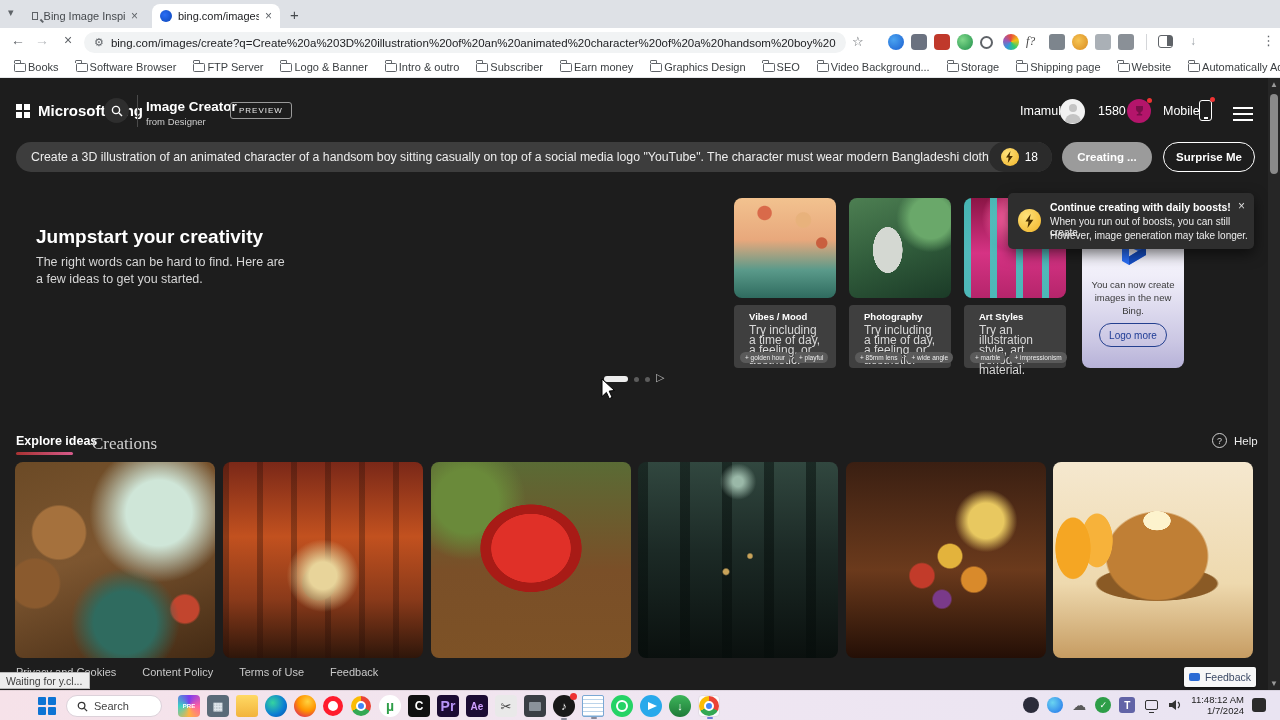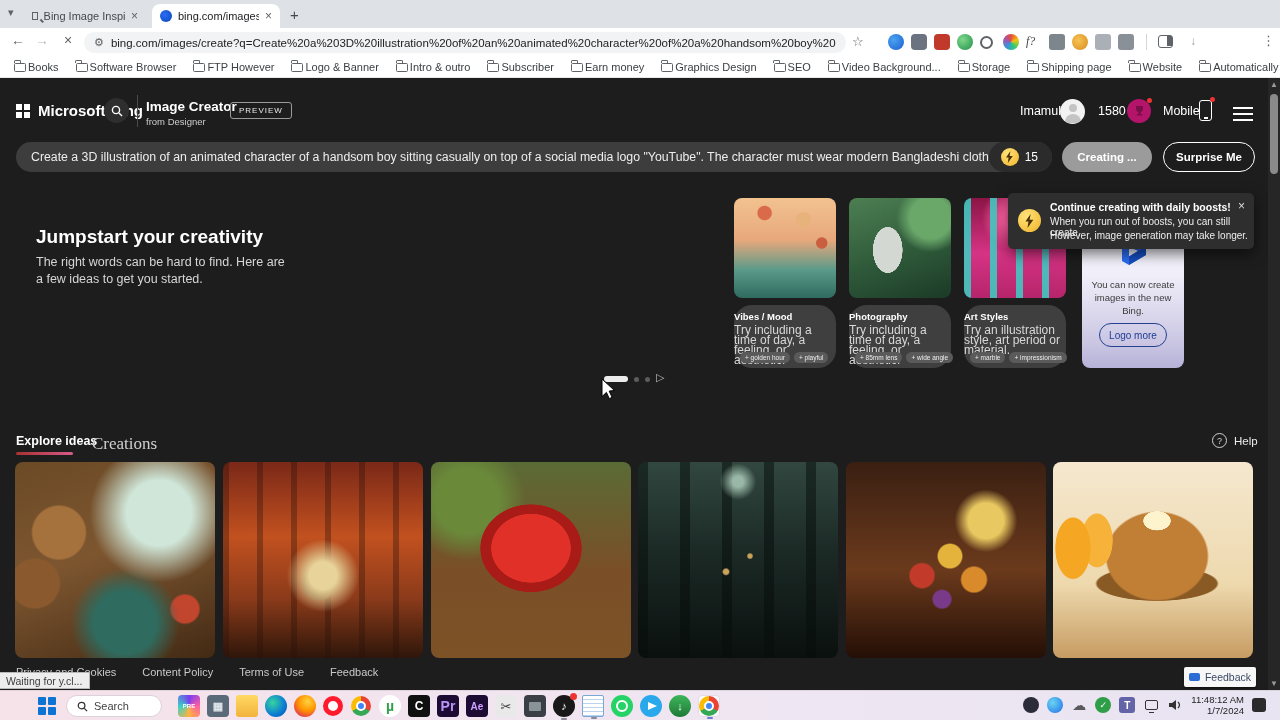--- a/index.html
+++ b/index.html
@@ -80,21 +80,21 @@
   #boostcount { color:#fff; font-size:12px; }
   #creating { left:1062px; top:142px; width:90px; height:30px; background:#9b9b9b; border:none; border-radius:15px;
               color:#fff; font-size:11.5px; font-weight:bold; }
   #surprise { left:1163px; top:142px; width:92px; height:30px; background:transparent; border:1.5px solid #fff;
               border-radius:15px; color:#fff; font-size:11.5px; font-weight:bold; }
 
   #jump-title { left:36px; top:226px; color:#fff; font-size:19px; font-weight:bold; }
   #jump-sub { left:36px; top:254px; width:255px; color:#d6d6d6; font-size:12.5px; line-height:17px; }
 
   .idea-img { position:absolute; top:198px; width:102px; height:100px; border-radius:8px; }
-  .idea-card { position:absolute; top:305px; width:102px; height:63px; background:#3f3f3f; border-radius:18px; padding:6px 0; }
+  .idea-card { position:absolute; top:305px; width:102px; height:63px; background:#3f3f3f; border-radius:4px; padding:6px 15px; }
   .idea-title { color:#fff; font-size:9.5px; font-weight:bold; }
   .idea-desc { color:#d8d8d8; font-size:12px; line-height:10px; margin-top:3px; }
   .idea-tags { position:absolute; left:6px; bottom:5px; display:flex; gap:4px; }
   .tagpill { background:#5a5a5a; color:#eee; font-size:6.5px; padding:2px 5px; border-radius:7px; white-space:nowrap; }
 
   #promo { left:1082px; top:200px; width:102px; height:168px; border-radius:8px;
            background:linear-gradient(180deg,#fdfdff 0%,#f0eef9 45%,#cac6e3 85%,#b7b2d8 100%); text-align:center; }
   #promo-text { position:absolute; left:8px; top:78px; width:86px; color:#3a3a3a; font-size:9.5px; line-height:13px; }
   #promo-btn { position:absolute; left:17px; top:123px; width:68px; height:24px; background:transparent;
                border:1.5px solid #24408f; border-radius:13px; color:#1f3d96; font-size:10px; }
@@ -214,21 +214,21 @@
     <span class="bm">
         <span class="fold"></span>
         <span>Books</span>
       </span>
     <span class="bm">
         <span class="fold"></span>
         <span>Software Browser</span>
       </span>
     <span class="bm">
         <span class="fold"></span>
-        <span>FTP However</span>
+        <span>FTP Server</span>
       </span>
     <span class="bm">
         <span class="fold"></span>
         <span>Logo &amp; Banner</span>
       </span>
     <span class="bm">
         <span class="fold"></span>
         <span>Intro &amp; outro</span>
       </span>
     <span class="bm">
@@ -309,21 +309,21 @@
     </div>
 
   <div id="promptbar" class="abs">
     <span id="prompttext">Create a 3D illustration of an animated character of a handsom boy sitting casually on top of a social media logo "YouTube". The character must wear modern Bangladeshi clothes. The background</span>
     <span id="boostwrap">
       <span class="bolt-circle">
         <svg width="9" height="12" viewBox="0 0 9 12">
             <path d="M5.5 0L1 6.5h2.6L2.8 12l5-7H4.6z" fill="#4a3000"></path>
           </svg>
       </span>
-      <span id="boostcount">15</span>
+      <span id="boostcount">18</span>
     </span>
   </div>
   <button id="creating" class="abs">Creating  ...</button>
   <button id="surprise" class="abs">Surprise Me</button>
 
   <div id="jump-title" class="abs">Jumpstart your creativity</div>
   <div id="jump-sub" class="abs">The right words can be hard to find. Here are a few ideas to get you started.</div>
 
   <div class="idea-img" style="left:734px; background:
       radial-gradient(circle at 68% 22%, #e8b27c 0 7%, transparent 8%),

